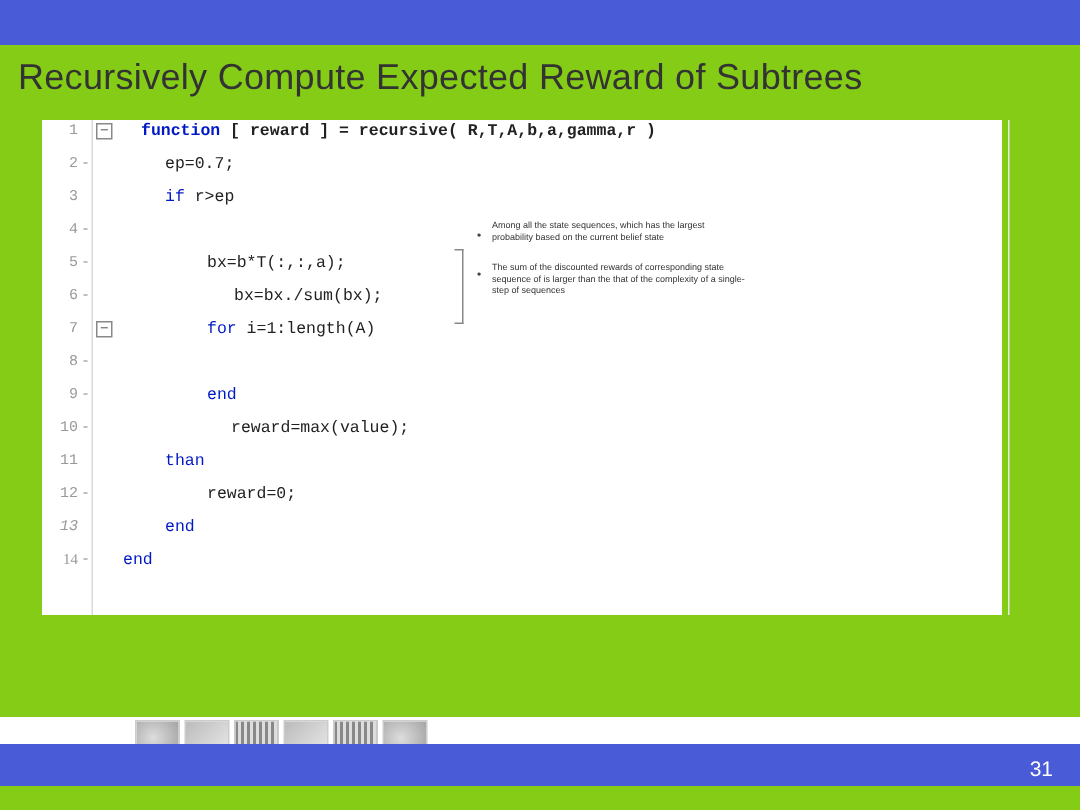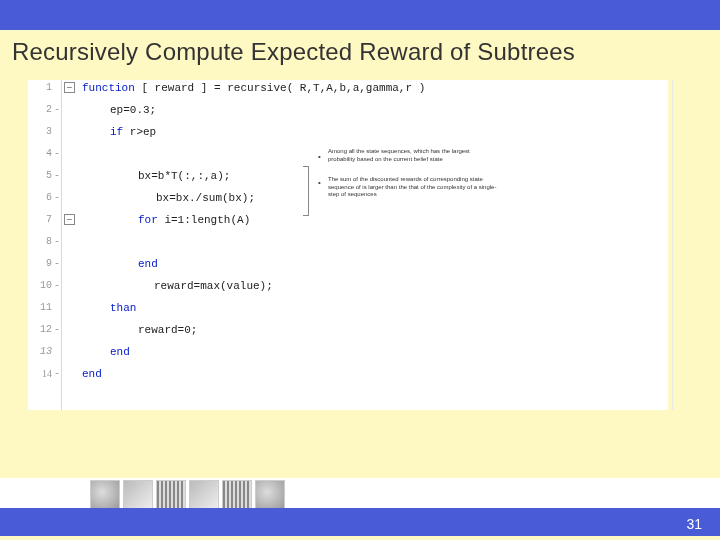--- a/index.html
+++ b/index.html
@@ -1,36 +1,36 @@
 <!DOCTYPE html>
 <html><head>
 <meta charset="utf-8">
 <style>
   * { margin: 0; padding: 0; box-sizing: border-box; }
   html, body { width: 720px; height: 540px; font-family: Arial, Helvetica, sans-serif; background: #fff; overflow: hidden; }
-  .slide { width: 720px; height: 540px; position: relative; background: #fef9c3; }
+  .slide { width: 720px; height: 540px; position: relative; background: #84cc16; }
   .topbar { width: 100%; height: 30px; background: #4a5bd8; }
   .title { font-size: 24px; color: #333; padding: 8px 10px 12px 12px; font-weight: 400; letter-spacing: 0.2px; }
   .codebox { position: absolute; left: 28px; top: 80px; width: 640px; height: 330px; background: #fff; }
   .gutter { position: absolute; left: 0; top: 0; width: 34px; height: 100%; border-right: 1px solid #d9d9d9; background: #fff; }
   .ln { position: absolute; left: 0; width: 24px; text-align: right; font-size: 10px; color: #999; font-family: "Courier New", monospace; }
   .dash { position: absolute; left: 26px; width: 6px; text-align: center; font-size: 10px; color: #999; font-family: "Courier New", monospace; }
   .foldcol { position: absolute; left: 34px; top: 0; width: 18px; height: 100%; }
   .foldbox { position: absolute; left: 2px; width: 11px; height: 11px; border: 1px solid #888; font-size: 9px; line-height: 9px; text-align: center; color: #666; background: #fff; font-family: monospace; }
   .codearea { position: absolute; left: 54px; top: 0; right: 0; height: 100%; }
   .cl { position: absolute; font-family: "Courier New", monospace; font-size: 11px; color: #222; white-space: pre; }
   .kw { color: #0019c5; }
   .annotation { position: absolute; font-size: 6px; color: #333; line-height: 1.25; font-family: Arial, sans-serif; width: 170px; }
   .bracket { position: absolute; border-right: 1px solid #888; border-top: 1px solid #888; border-bottom: 1px solid #888; width: 6px; }
   .bottomstrip { position: absolute; left: 0; bottom: 28px; width: 100%; height: 34px; background: #fff; display: flex; align-items: center; }
   .stripimg { height: 30px; margin-left: 90px; display: flex; gap: 3px; }
   .thumb { width: 30px; height: 30px; background: linear-gradient(135deg,#bbb,#eee); border: 1px solid #ccc; }
   .thumb.b { background: repeating-linear-gradient(90deg,#888,#888 2px,#ddd 2px,#ddd 4px); }
   .thumb.c { background: radial-gradient(circle at 40% 40%, #ddd, #999); }
-  .footerbar { position: absolute; left: 0; bottom: 4px; width: 100%; height: 28px; background: #4a5bd8; }
+  .footerbar { position: absolute; left: 0; bottom: 16px; width: 100%; height: 28px; background: #4a5bd8; }
   .pagenum { position: absolute; right: 18px; bottom: 4px; color: #fff; font-size: 14px; }
   .vline { position: absolute; top: 0; width: 1px; height: 100%; background: #e8e8e8; }
 </style>
 </head>
 <body>
 
 <div class="slide">
   <div class="topbar"></div>
   <div class="title">Recursively Compute Expected Reward of Subtrees</div>
 
@@ -59,22 +59,22 @@
         <div class="ln" style="top: 266px; font-style: italic;">13</div>
         <div class="ln" style="top: 288px; font-family: Liberation Serif, serif;">14</div>
         <div class="dash" style="top: 288px;">-</div>
       </div>
     <div class="foldcol">
       <div class="foldbox" style="top:2px">−</div>
       <div class="foldbox" style="top:134px">−</div>
     </div>
     <div class="codearea">
       <div class="vline" style="left:590px"></div>
-    <div class="cl" style="top: 2px; left: 0px;"><span class="kw">function</span> [ reward ] = recursive( R,T,A,b,a,gamma,r )</div>
-        <div class="cl" style="top: 24px; left: 28px;">ep=0.3;</div>
+    <div class="cl" style="top: 2px; left: 12px; font-weight: bold;"><span class="kw">function</span> [ reward ] = recursive( R,T,A,b,a,gamma,r )</div>
+        <div class="cl" style="top: 24px; left: 28px;">ep=0.7;</div>
         <div class="cl" style="top: 46px; left: 28px;"><span class="kw">if</span> r&gt;ep</div>
         <div class="cl" style="top: 90px; left: 56px;">bx=b*T(:,:,a);</div>
         <div class="cl" style="top: 112px; left: 56px; margin-left: 18px;">bx=bx./sum(bx);</div>
         <div class="cl" style="top: 134px; left: 56px;"><span class="kw">for</span> i=1:length(A)</div>
         <div class="cl" style="top: 178px; left: 56px;"><span class="kw">end</span></div>
         <div class="cl" style="top: 200px; left: 72px;">reward=max(value);</div>
         <div class="cl" style="top: 222px; left: 28px;"><span class="kw">than</span></div>
         <div class="cl" style="top: 244px; left: 56px;">reward=0;</div>
         <div class="cl" style="top: 266px; left: 28px;"><span class="kw">end</span></div>
         <div class="cl" style="top: 288px; left: 0px;"><span class="kw">end</span></div>

